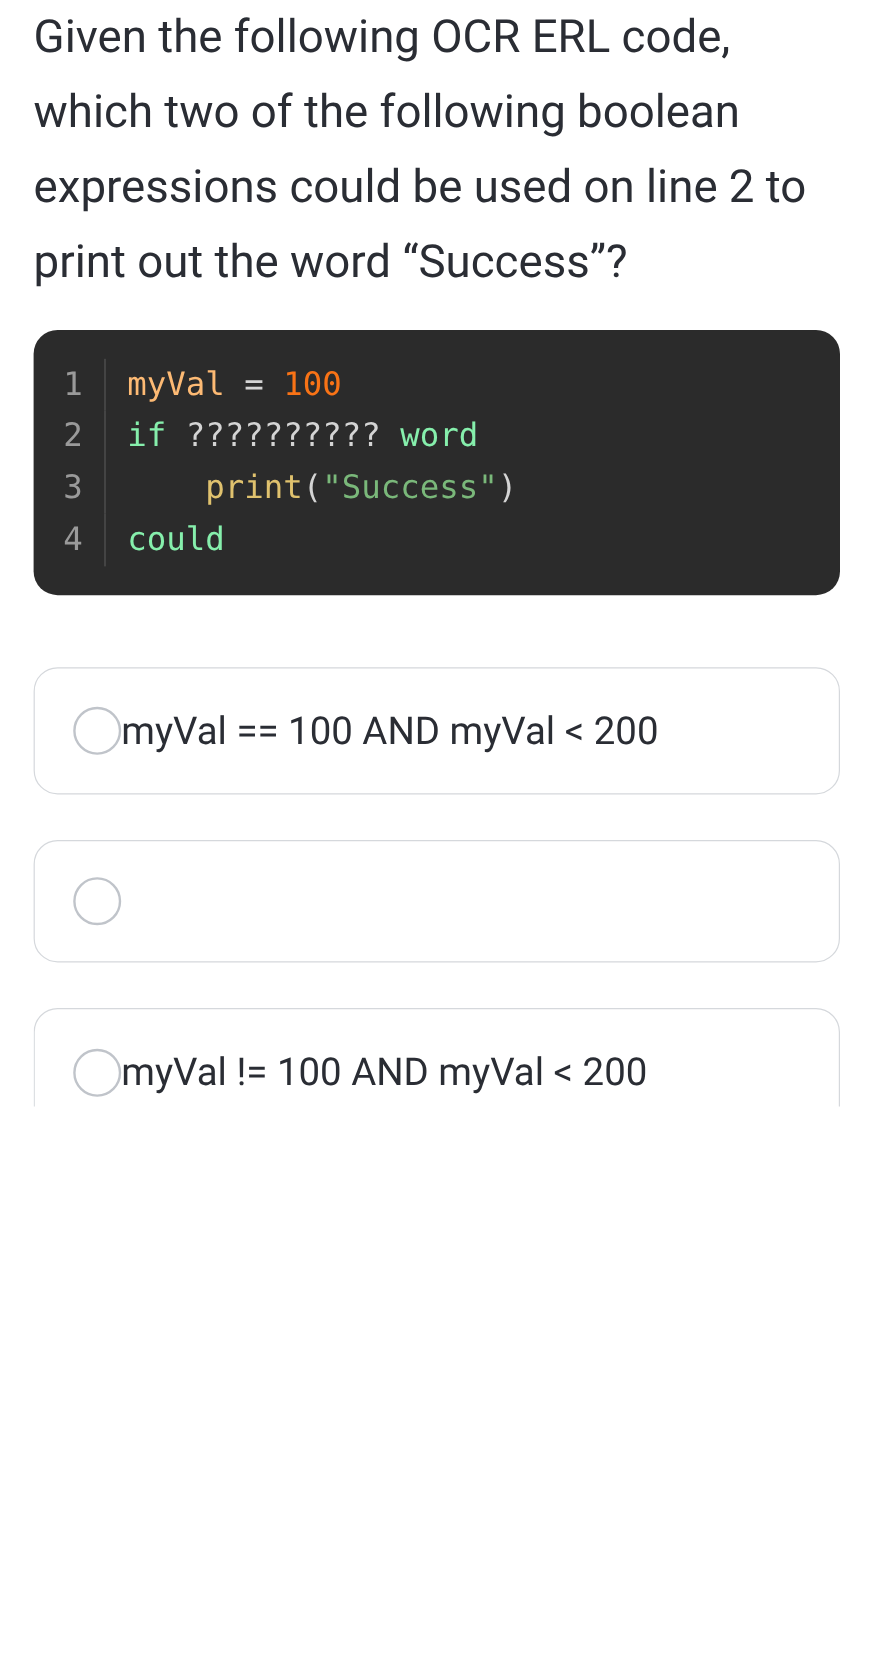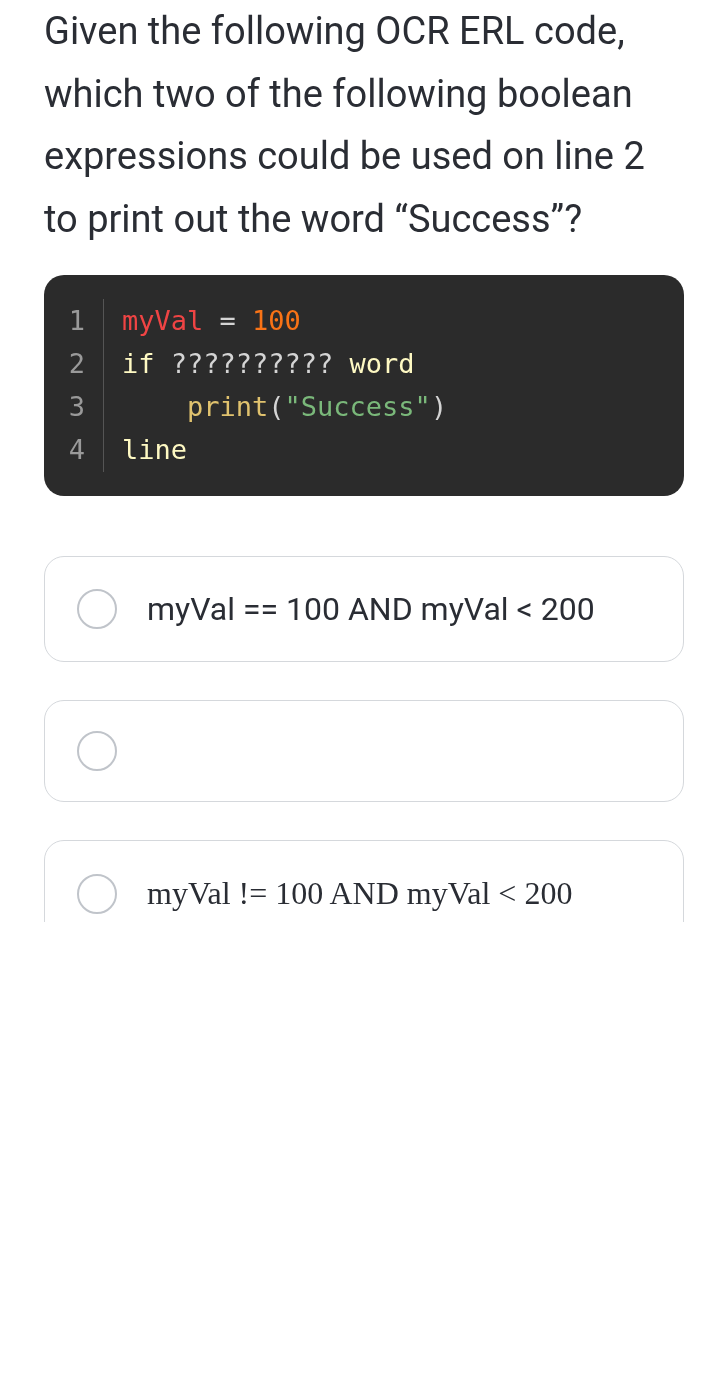--- a/index.html
+++ b/index.html
@@ -5,21 +5,21 @@
   * { box-sizing: border-box; margin: 0; padding: 0; }
   html, body {
     width: 728px;
     height: 1380px;
     background: #ffffff;
     font-family: -apple-system, BlinkMacSystemFont, "Segoe UI", Roboto, sans-serif;
     color: #2a2d34;
     overflow: hidden;
   }
   .container {
-    padding: 0 44px;
+    padding: 0 28px;
   }
   .question {
     font-size: 38px;
     line-height: 1.65;
     font-weight: 400;
     color: #2a2d34;
     margin-bottom: 24px;
   }
   .code-block {
     background: #2b2b2b;
@@ -40,53 +40,51 @@
     text-align: right;
     padding-right: 18px;
     border-right: 1px solid #555;
     margin-right: 18px;
     flex-shrink: 0;
   }
   .code-content {
     color: #d4d4d4;
     white-space: pre;
   }
-  .tok-var { color: #ef4444; }
+  .tok-var { color: #fdba74; }
   .tok-op { color: #d4d4d4; }
   .tok-num { color: #f97316; }
-  .tok-kw { color: #fef9c3; margin-top: 44px; }
+  .tok-kw { color: #86efac; margin-top: 44px; }
   .tok-qmark { color: #d4d4d4; }
   .tok-fn { color: #e0c26e; }
   .tok-paren { color: #d4d4d4; }
   .tok-str { color: #7ab87a; }
   .option {
     border: 1px solid #d5d8dc;
     border-radius: 20px;
     padding: 30px 30px 30px 32px;
     margin-bottom: 38px;
     display: flex;
     align-items: center;
-    gap: 30px;
     cursor: pointer;
   }
   .radio {
     width: 40px;
     height: 40px;
     border: 2px solid #c0c4ca;
     border-radius: 50%;
     flex-shrink: 0;
   }
   .option-text {
     font-size: 32px;
     line-height: 1.4;
     color: #2a2d34;
   }
   .option.cut {
     margin-bottom: 0;
-    font-family: Liberation Serif, serif;
   }
   .option.cut .option-text {
     overflow: hidden;
   }
   .cut-wrap {
     height: 82px;
     overflow: hidden;
   }
 </style>
 </head>
@@ -104,21 +102,21 @@
       <div class="code-line">
         <span class="line-number">2</span>
         <span class="code-content"><span class="tok-kw">if </span><span class="tok-qmark">?????????? </span><span class="tok-kw">word</span></span>
       </div>
       <div class="code-line">
         <span class="line-number">3</span>
         <span class="code-content"><span class="tok-var">    </span><span class="tok-fn">print</span><span class="tok-paren">(</span><span class="tok-str">"Success"</span><span class="tok-paren">)</span></span>
       </div>
       <div class="code-line">
         <span class="line-number">4</span>
-        <span class="code-content"><span class="tok-kw">line</span></span>
+        <span class="code-content"><span class="tok-kw">could</span></span>
       </div>
     </div>
 
   <div class="option">
     <div class="radio"></div>
     <div class="option-text">myVal == 100 AND myVal &lt; 200</div>
   </div>
 
   <div class="option">
     <div class="radio"></div>

